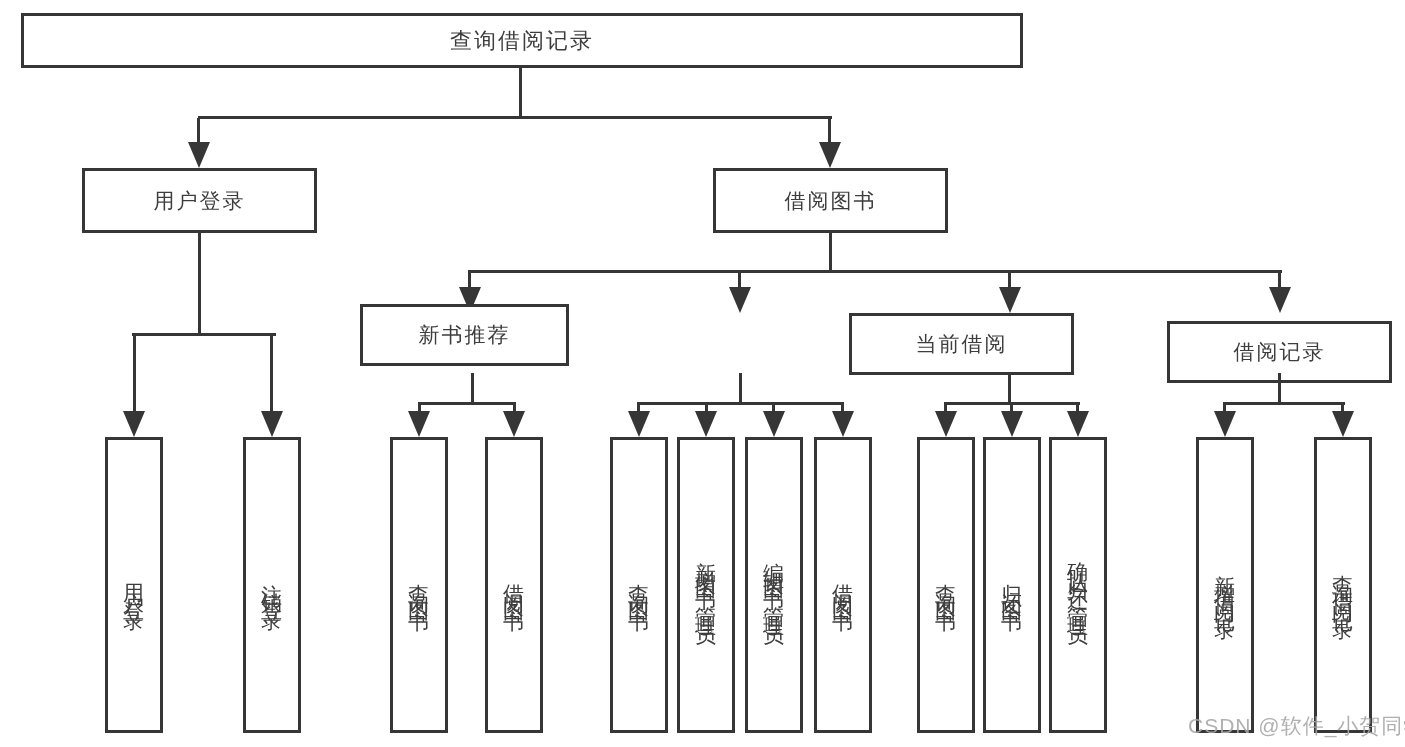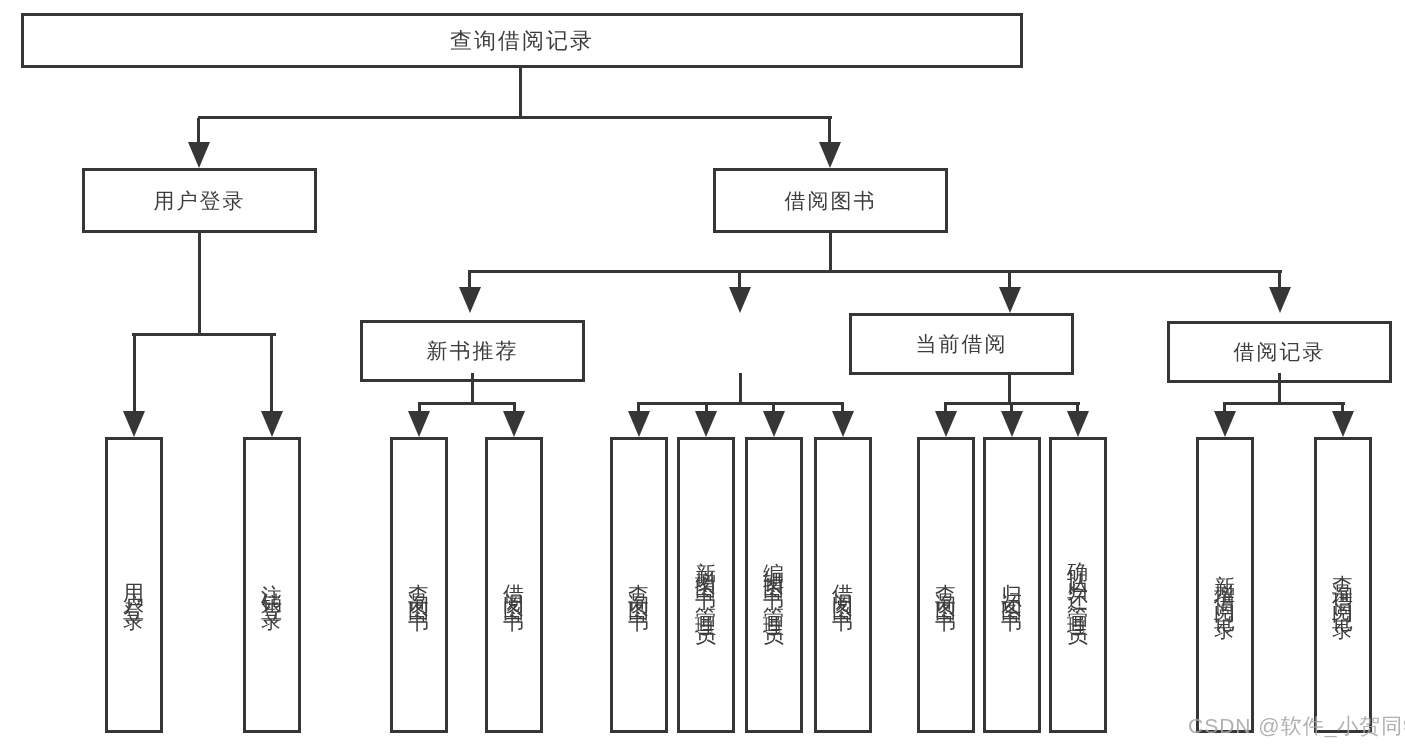--- a/index.html
+++ b/index.html
@@ -76,21 +76,21 @@
   <div class="hline" style="left:468px;top:270px;width:814px"></div>
   <div class="vline" style="left:468px;top:272px;height:17px"></div>
   <div class="vline" style="left:738px;top:272px;height:17px"></div>
   <div class="vline" style="left:1008px;top:272px;height:17px"></div>
   <div class="vline" style="left:1278px;top:272px;height:17px"></div>
   <div class="arrow" style="left:459px;top:287px"></div>
   <div class="arrow" style="left:729px;top:287px"></div>
   <div class="arrow" style="left:999px;top:287px"></div>
   <div class="arrow" style="left:1269px;top:287px"></div>
 
-  <div class="box" style="left:360px;top:320px;width:225px;height:62px">
+  <div class="box" style="left:360px;top:304px;width:209px;height:62px">
     <span class="lbl">新书推荐</span>
   </div>
   <div class="box" style="left:849px;top:313px;width:225px;height:62px">
     <span class="lbl">当前借阅</span>
   </div>
   <div class="box" style="left:1167px;top:321px;width:225px;height:62px">
     <span class="lbl">借阅记录</span>
   </div>
 
   <div class="vline" style="left:471px;top:373px;height:32px"></div>

